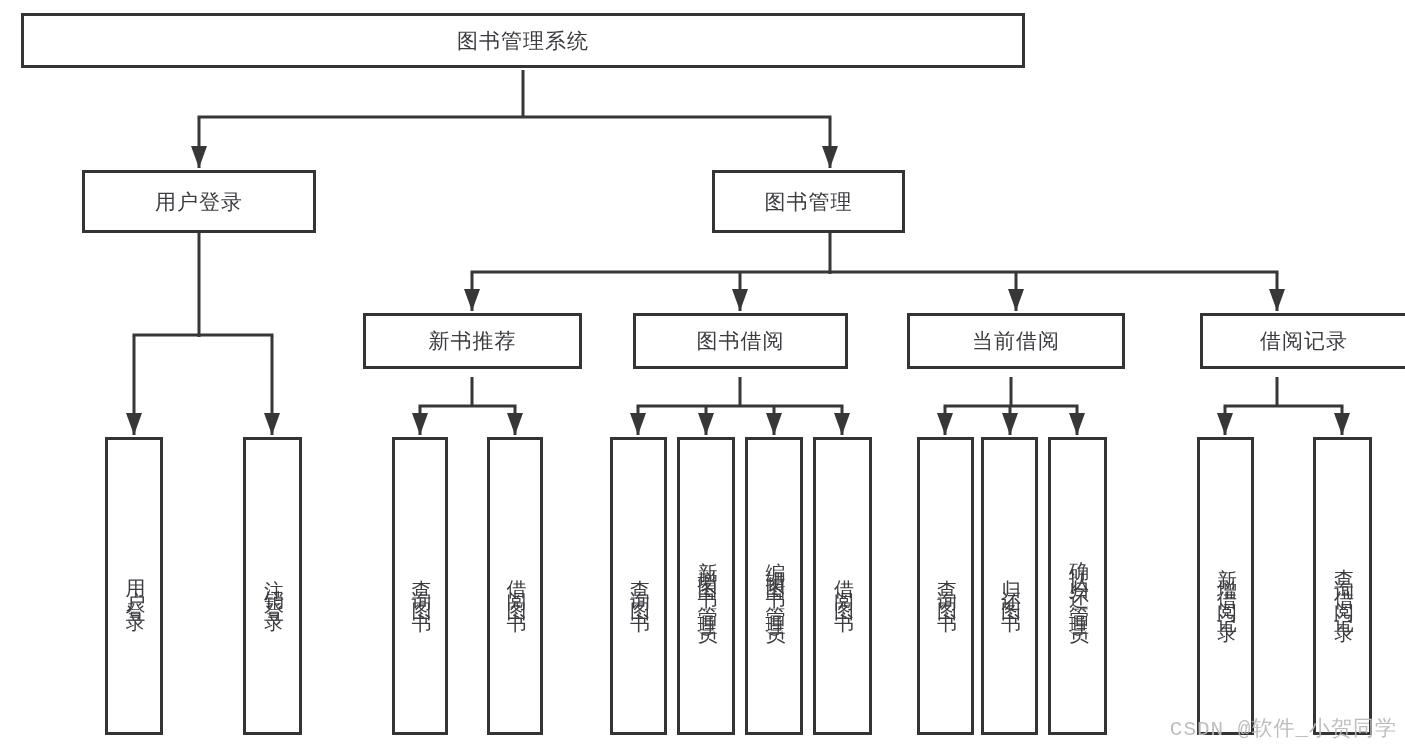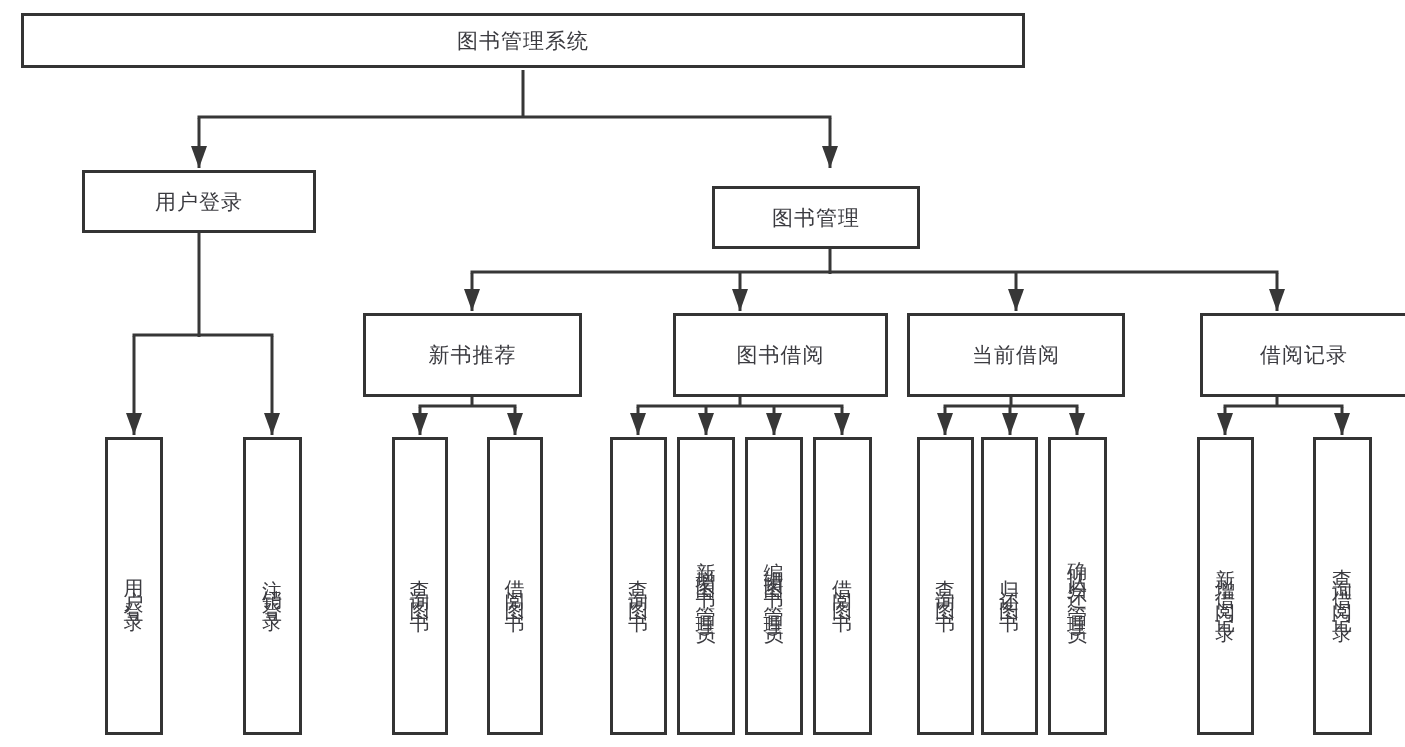--- a/index.html
+++ b/index.html
@@ -1,34 +1,34 @@
 <!DOCTYPE html>
 <html><head>
 <meta charset="utf-8">
 <style>
   html,body{margin:0;padding:0;background:#fff;}
   .canvas{
     position:relative;width:1405px;height:747px;background:#ffffff;
-    font-family:Liberation Sans, sans-serif;overflow:hidden;
+    font-family:Liberation Mono, monospace;overflow:hidden;
   }
   .wires{position:absolute;left:0;top:0;width:1405px;height:747px;pointer-events:none;}
   .node{
     position:absolute;box-sizing:border-box;background:#ffffff;
     border:3px solid #343434;display:flex;align-items:center;justify-content:center;
     color:#3b3b40;font-size:21px;letter-spacing:1px;white-space:nowrap;
   }
   
   .n-root{left:21px;top:13px;width:1004px;height:55px;}
   
   .n-l2a{left:82px;top:170px;width:234px;height:63px;}
-  .n-l2b{left:712px;top:170px;width:208px;height:63px;margin-top:16px;}
+  .n-l2b{left:712px;top:170px;width:193px;height:63px;}
   
-  .l3{top:313px;height:84px;}
+  .l3{top:313px;height:56px;}
   .n-l3a{left:363px;width:219px;}
-  .n-l3b{left:633px;width:215px;margin-left:40px;}
+  .n-l3b{left:633px;width:215px;}
   .n-l3c{left:907px;width:218px;text-align:right;}
   .n-l3d{left:1200px;width:208px;}
   
   .leaf{
     top:437px;height:298px;
     writing-mode:vertical-rl;text-orientation:mixed;
     font-size:20px;letter-spacing:11px;line-height:1;
   }
   .lf1{left:105px;width:58px;}
   .lf2{left:243px;width:59px;}
@@ -104,14 +104,15 @@
   <div class="node leaf lf7">编辑图书（管理员）</div>
   <div class="node leaf lf8">借阅图书</div>
 
   <div class="node leaf lf9">查询图书</div>
   <div class="node leaf lf10">归还图书</div>
   <div class="node leaf lf11">确认归还（管理员）</div>
 
   <div class="node leaf lf12">新增借阅记录</div>
   <div class="node leaf lf13">查询借阅记录</div>
 
+  <div class="watermark">CSDN @软件_小贺同学</div>
 
 </div>
 
 </body></html>

